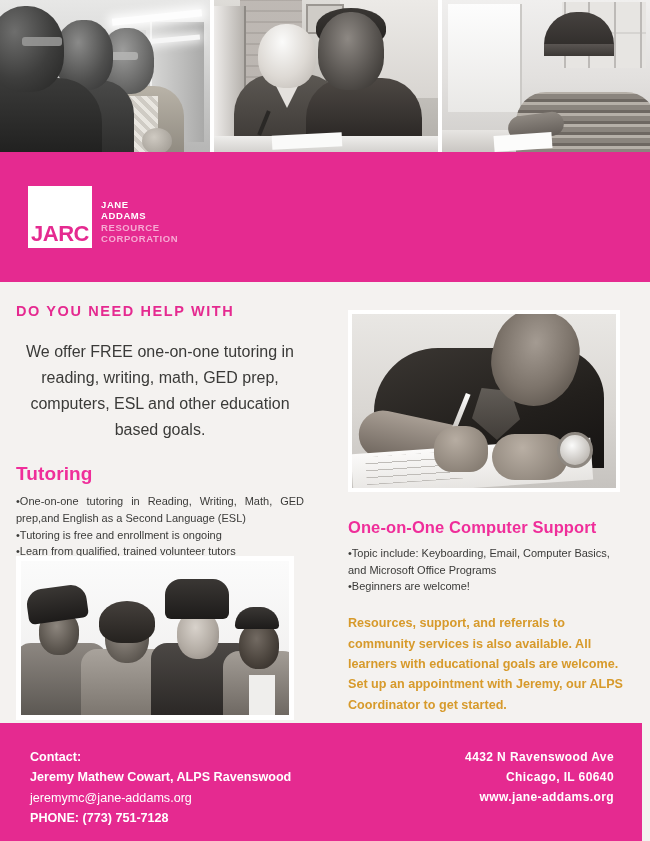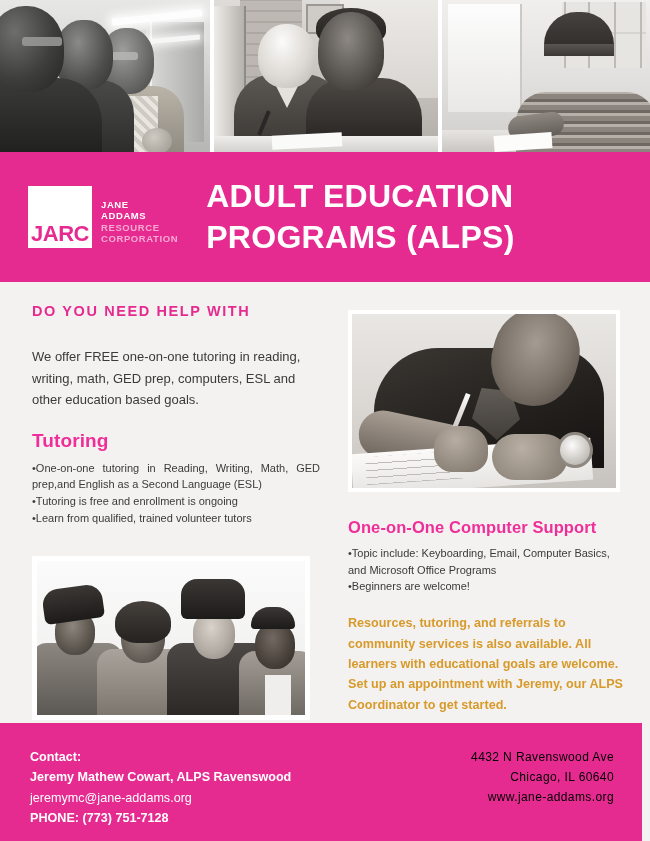--- a/index.html
+++ b/index.html
@@ -285,44 +285,45 @@
 
   
   .content {
     position: absolute;
     top: 282px; left: 0;
     width: 650px;
     height: 441px;
   }
   .col-left {
     position: absolute;
-    top: 0; left: 32px;
+    top: 0; left: 16px;
     width: 288px;
   }
   .col-right {
     position: absolute;
     top: 0; left: 348px;
     width: 282px;
   }
 
   .headline {
     color: #e52a90;
     font-size: 14.5px;
     font-weight: 700;
     letter-spacing: 1.6px;
     line-height: 1.62;
     margin-top: 18px;
   }
   .headline span { display: block; }
 
   .intro {
-    margin-top: 23px;
+    margin-top: 16px;
     color: #3a3a38;
-    font-size: 13px;
+    font-size: 16px;
     line-height: 1.62;
+    text-align: center;
   }
 
   .sec-head {
     color: #ef2e9a;
     font-size: 19px;
     font-weight: 700;
     margin-top: 20px;
     letter-spacing: 0.1px;
   }
   .sec-head-r {
@@ -500,23 +501,23 @@
     color: #ffffff;
     font-size: 12.6px;
     font-weight: 700;
     line-height: 1.62;
   }
   .foot-left span { display: block; }
   .foot-left .fl-plain { font-weight: 400; }
   .foot-right {
     position: absolute;
     top: 24px; right: 28px;
-    color: #000000;
+    color: #ffffff;
     font-size: 12px;
-    font-weight: 400;
+    font-weight: 700;
     line-height: 1.68;
     text-align: right;
     letter-spacing: 0.4px;
   }
   .foot-right span { display: block; }
 </style>
 </head>
 <body>
 
 <div class="photo-strip">
@@ -571,24 +572,20 @@
   <div class="logo-wrap">
     <div class="logo-mark">
       <span>JARC</span>
     </div>
     <div class="logo-words">
       <span class="lw-strong">JANE</span>
       <span class="lw-strong">ADDAMS</span>
       <span class="lw-light">RESOURCE</span>
       <span class="lw-light">CORPORATION</span>
     </div>
-  </div>
-  <div class="title-text">
-    <span class="tline">ADULT EDUCATION</span>
-    <span class="tline">PROGRAMS (ALPS)</span>
   </div>
 </div>
 
 <div class="content">
 
   <div class="col-left">
     <div class="headline">
       <span>DO YOU NEED HELP WITH</span>
     </div>
 
@@ -648,21 +645,21 @@
     <div style="height:214px"></div>
 
     <div class="sec-head-r">One-on-One Computer Support</div>
 
     <div class="bullets">
       <p>•Topic include: Keyboarding, Email, Computer Basics, and Microsoft Office Programs</p>
       <p>•Beginners are welcome!</p>
     </div>
 
     <div class="gold-block">
-      <span>Resources, tutoring, and referrals to</span>
+      <span>Resources, support, and referrals to</span>
       <span>community services is also available. All</span>
       <span>learners with educational goals are welcome.</span>
       <span>Set up an appointment with Jeremy, our ALPS</span>
       <span>Coordinator to get started.</span>
     </div>
   </div>
 </div>
 
 <div class="footer">
   <div class="foot-left">

